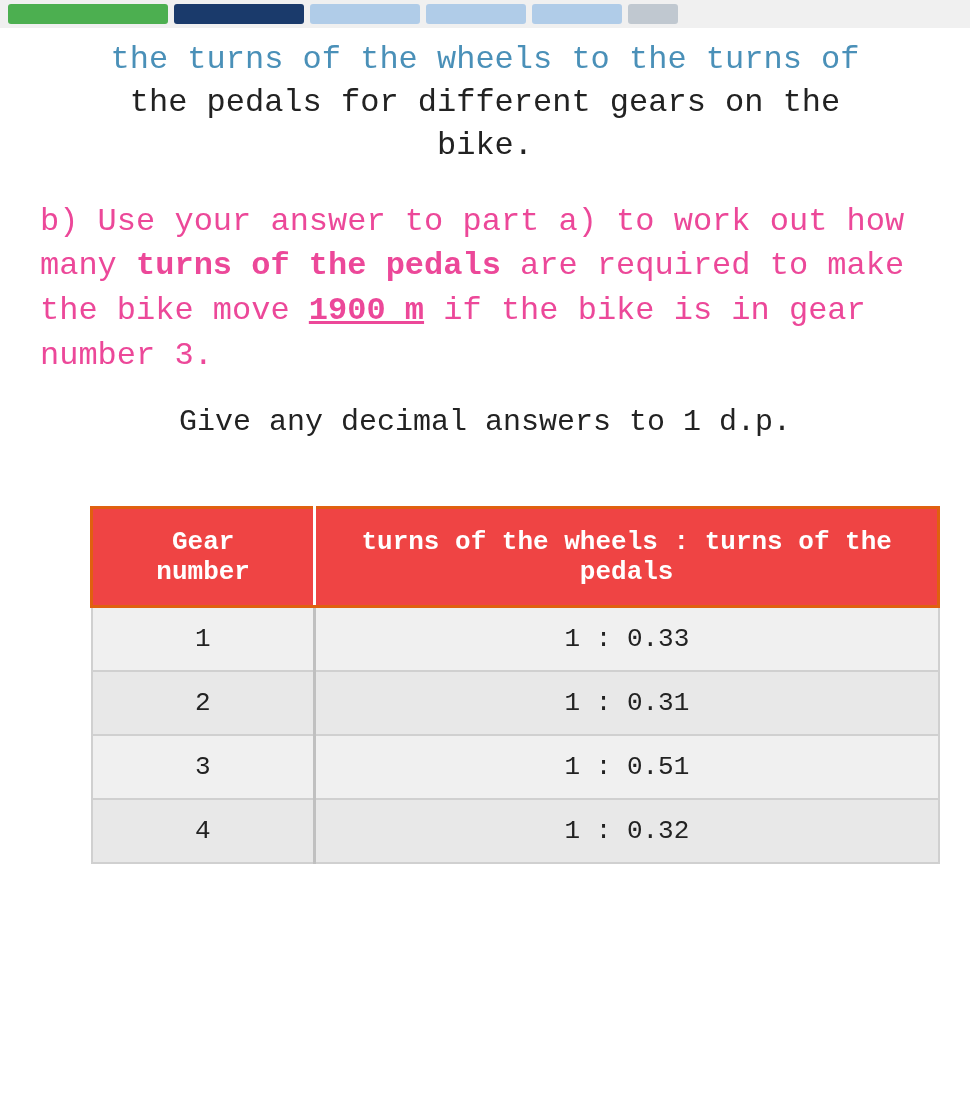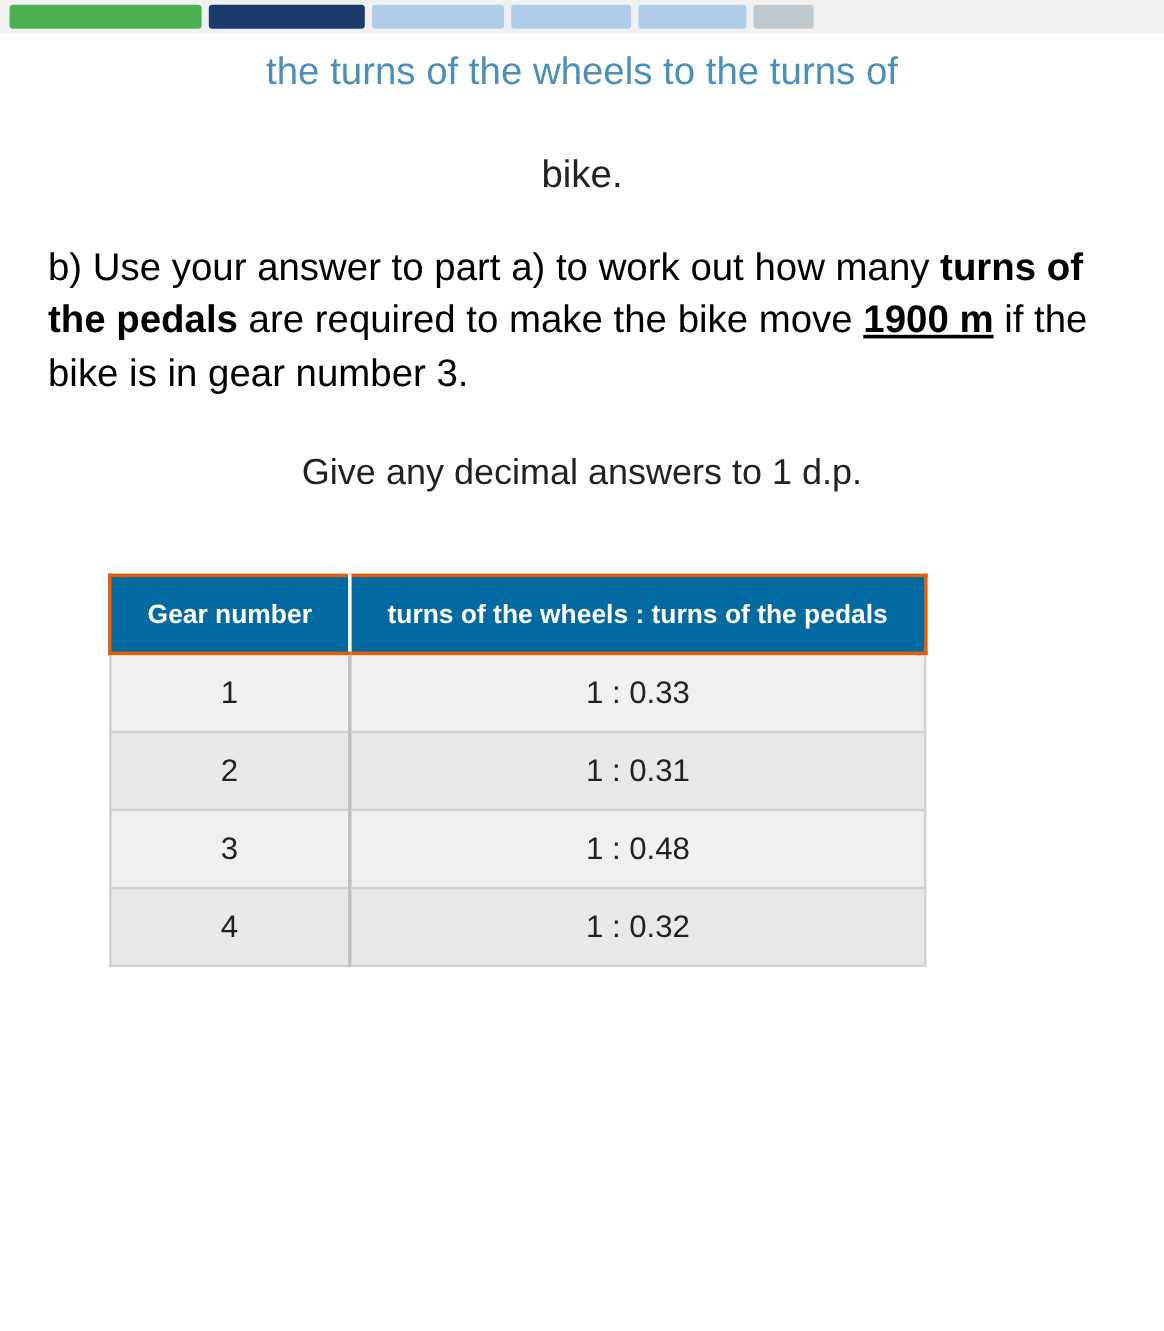--- a/index.html
+++ b/index.html
@@ -1,18 +1,19 @@
 <!DOCTYPE html>
 <html><head>
   <meta charset="utf-8">
   <style>
     * {
       box-sizing: border-box;
       margin: 0;
       padding: 0;
+      font-family: Liberation Mono, monospace;
     }
 
     body {
       width: 970px;
       min-height: 1109px;
       background: #ffffff;
       font-family: Arial, sans-serif;
       overflow-x: hidden;
     }
 
@@ -80,23 +81,23 @@
       text-align: center;
     }
 
     .intro-text .partial-line {
       color: #4a90b8;
       font-size: 32px;
     }
 
     .question-b {
       font-size: 32px;
-      color: #000000;
+      color: #ec4899;
       line-height: 1.4;
-      margin-bottom: 43px;
+      margin-bottom: 26px;
       text-align: left;
       padding: 0 10px;
     }
 
     .question-b .bold {
       font-weight: bold;
     }
 
     .question-b .underline {
       text-decoration: underline;
@@ -114,23 +115,23 @@
       justify-content: flex-start;
       padding-left: 60px;
     }
 
     table {
       border-collapse: collapse;
       min-width: 620px;
     }
 
     thead tr th {
-      background: #0369a1;
+      background: #ef4444;
       color: #ffffff;
-      font-size: 22px;
+      font-size: 26px;
       font-weight: bold;
       padding: 18px 30px;
       border: 3px solid #e06010;
       text-align: center;
     }
 
     thead tr th:first-child {
       border-right: 3px solid #ffffff;
     }
 
@@ -160,21 +161,21 @@
   <div class="top-bar-lightblue"></div>
   <div class="top-bar-lightblue2"></div>
   <div class="top-bar-lightblue3"></div>
   <div class="top-bar-gray"></div>
 </div>
 
 <div class="content">
 
   <div class="intro-text">
     <span class="partial-line">the turns of the wheels to the turns of</span><br>
-    <br>
+    <span>the pedals for different gears on the</span><br>
     <span>bike.</span>
   </div>
 
   <div class="question-b">
     <span>b) Use your answer to part a) to work out how many </span><span class="bold">turns of the pedals</span><span> are required to make the bike move </span><span class="underline bold">1900 m</span><span> if the bike is in gear number 3.</span>
   </div>
 
   <div class="decimal-note">Give any decimal answers to 1 d.p.</div>
 
   <div class="table-wrapper">
@@ -189,21 +190,21 @@
       <tr>
             <td>1</td>
             <td>1 : 0.33</td>
           </tr>
           <tr>
             <td>2</td>
             <td>1 : 0.31</td>
           </tr>
           <tr>
             <td>3</td>
-            <td>1 : 0.48</td>
+            <td>1 : 0.51</td>
           </tr>
           <tr>
             <td>4</td>
             <td>1 : 0.32</td>
           </tr>
         </tbody>
     </table>
   </div>
 
 </div>

